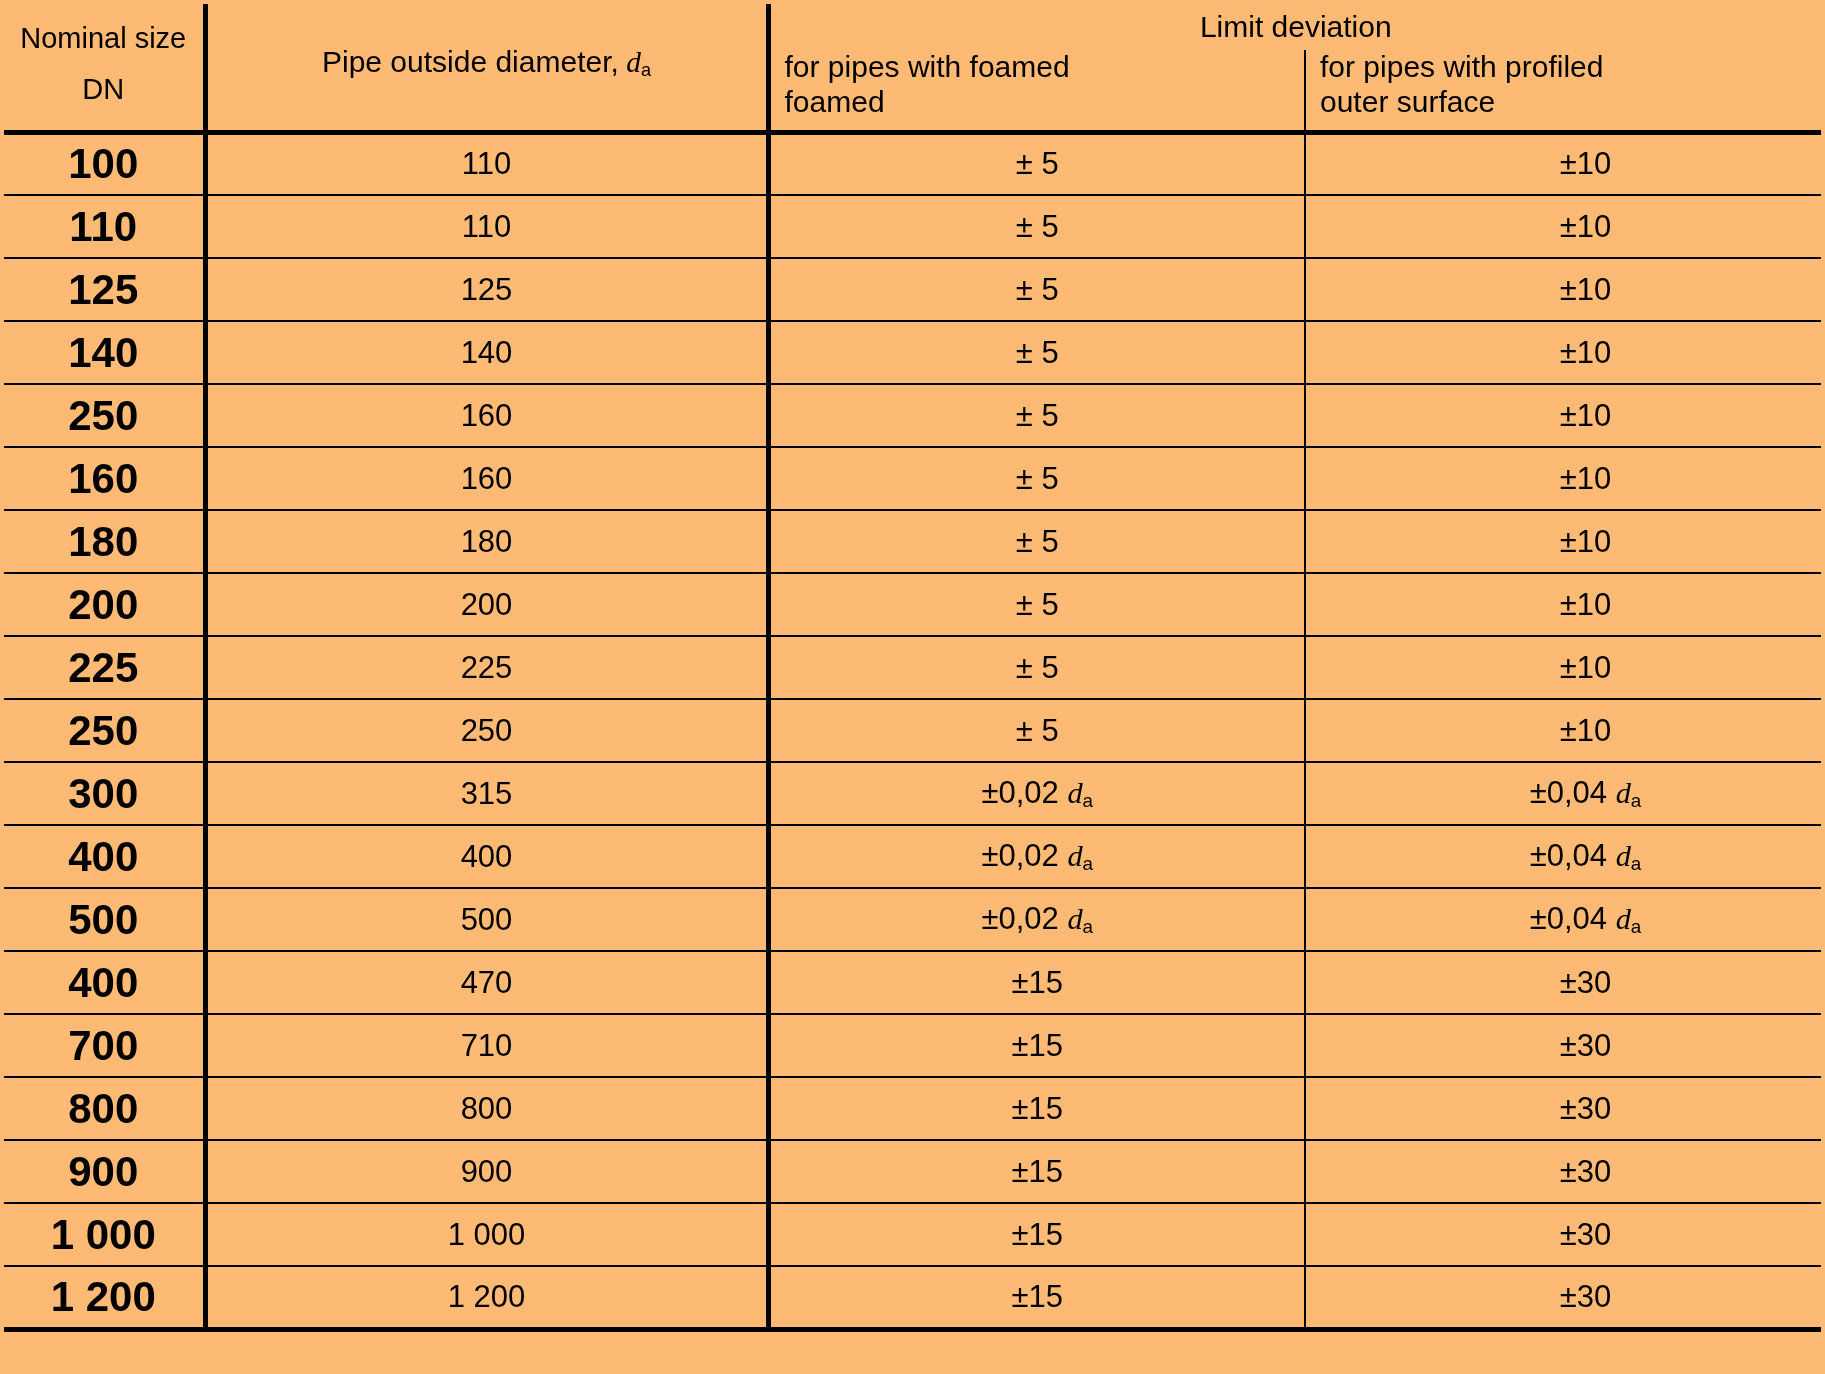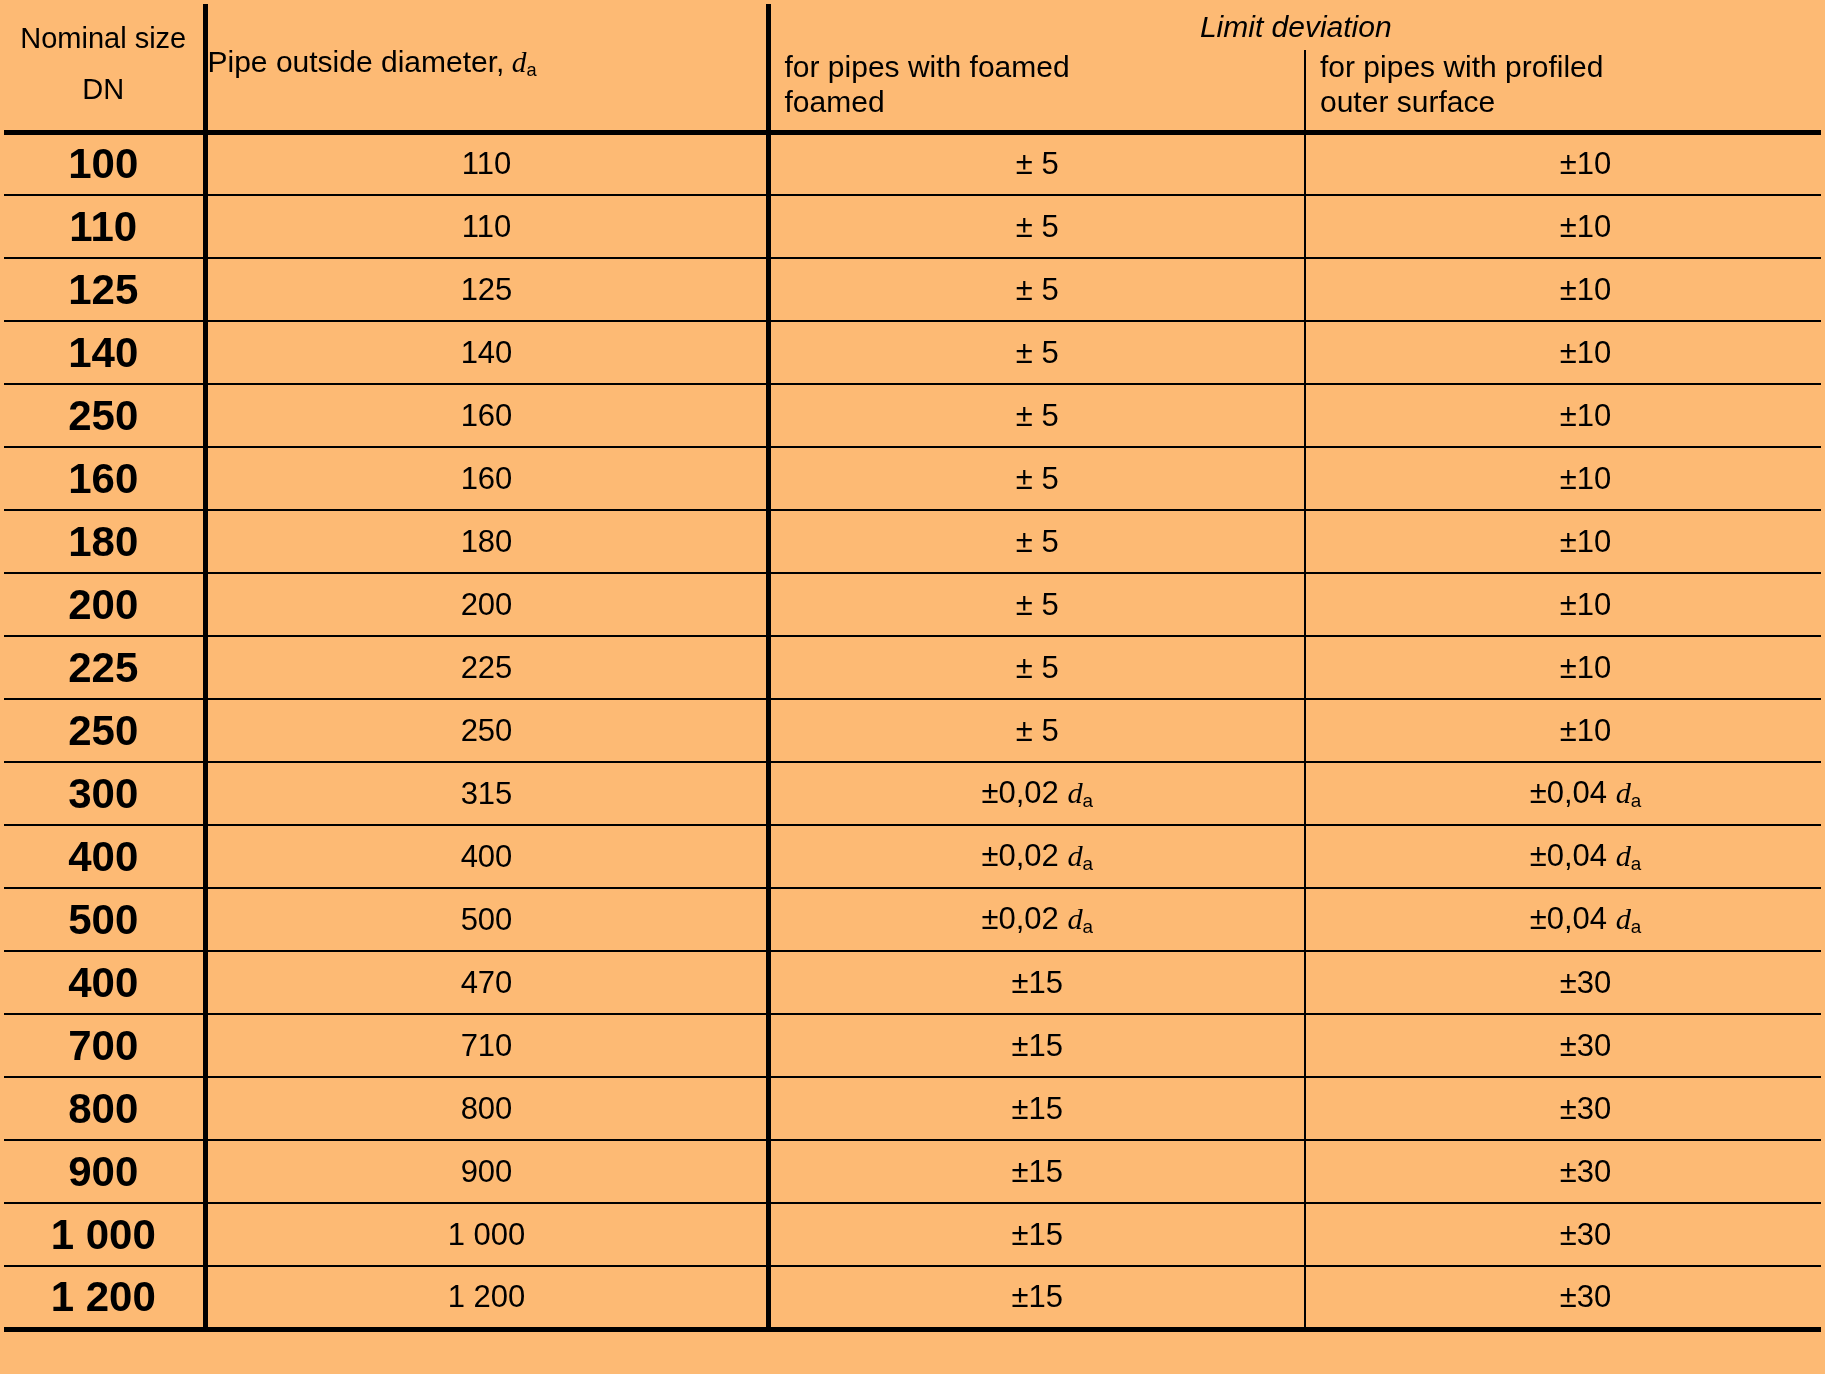--- a/index.html
+++ b/index.html
@@ -41,35 +41,35 @@
   
   .hdr-limit {
     border-bottom: none;
     text-align: center;
     vertical-align: top;
     font-size: 30px;
     font-weight: normal;
     padding: 6px 0 0 0;
     line-height: 1.12;
     height: 46px;
-    font-style: italic;
   }
   .hdr-dn {
     border-right: 5px solid #000;
     border-bottom: 5px solid #000;
     text-align: center;
     vertical-align: middle;
     font-size: 29px;
     font-weight: normal;
     line-height: 1.75;
     padding: 2px 0 8px 0;
   }
   .hdr-od {
     border-right: 5px solid #000;
     border-bottom: 5px solid #000;
+    text-align: center;
     vertical-align: middle;
     font-size: 30px;
     font-weight: normal;
     padding: 2px 0 10px 0;
   }
   .hdr-sub {
     border-bottom: 5px solid #000;
     text-align: left;
     vertical-align: bottom;
     font-size: 30px;

